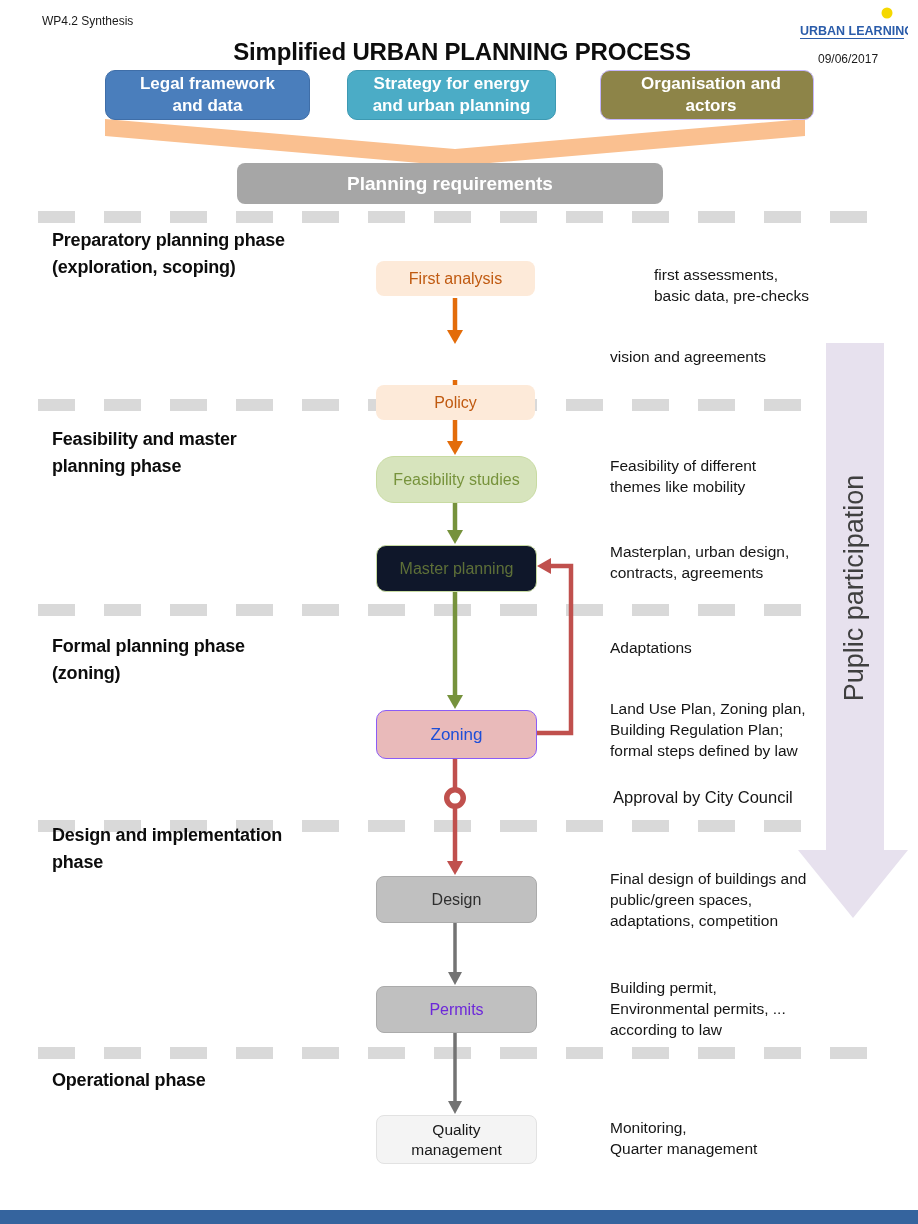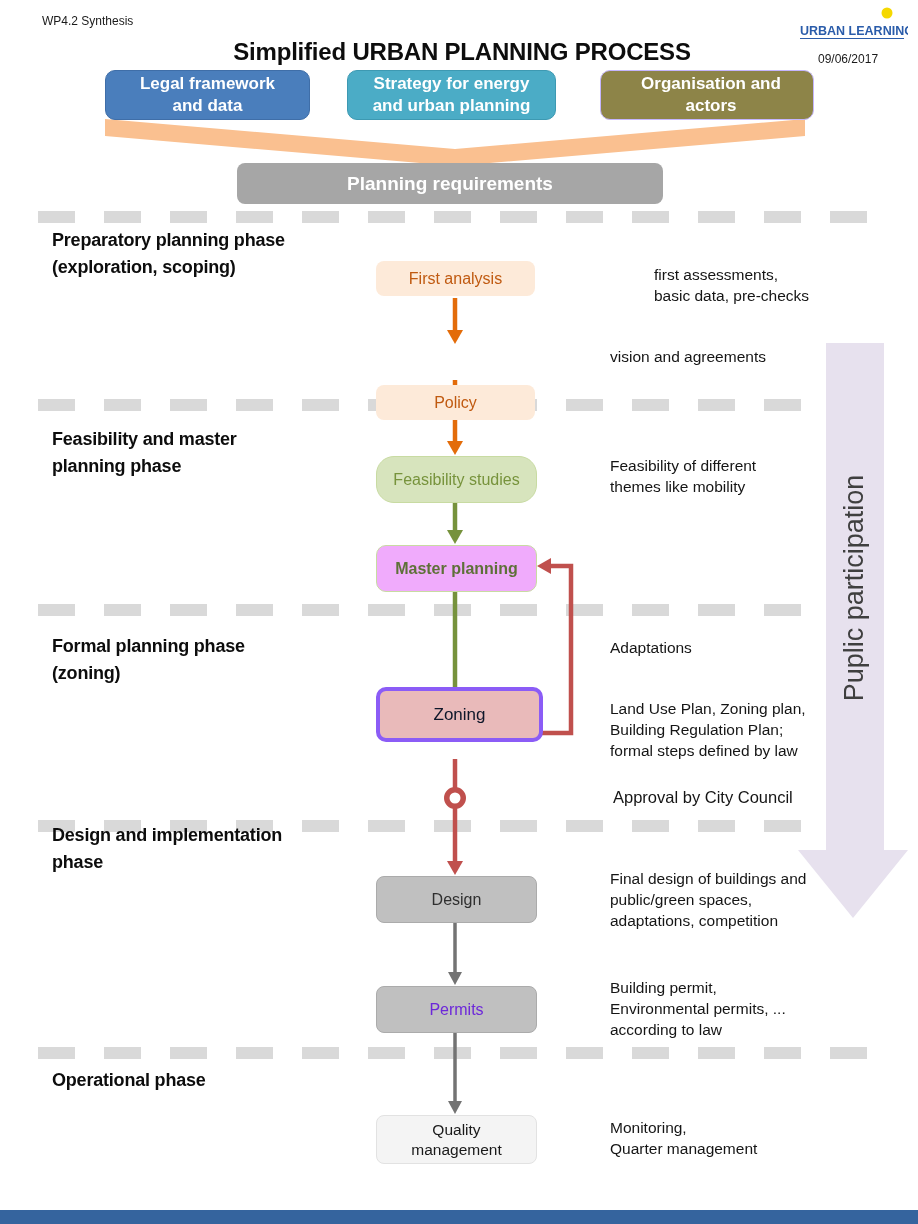--- a/index.html
+++ b/index.html
@@ -29,22 +29,22 @@
   
   .phase{position:absolute;left:52px;font-size:18px;font-weight:bold;color:#0d0d0d;
          line-height:27px;white-space:pre-line;letter-spacing:-0.2px;z-index:2;}
   .phase1{top:227px;} .phase2{top:426px;} .phase3{top:633px;} .phase4{top:822px;} .phase5{top:1067px;}
   
   .step{position:absolute;left:376px;width:159px;display:flex;align-items:center;justify-content:center;
         text-align:center;border-radius:8px;font-size:16px;white-space:pre-line;line-height:20px;z-index:2;}
   .step-first{top:261px;height:35px;background:#fdead9;color:#c05a11;}
   .step-policy{top:344px;height:35px;background:#fdead9;color:#c05a11;margin-top:41px;}
   .step-feas{top:456px;height:45px;background:#d7e4bd;color:#77933c;border:1px solid #c8dba2;border-radius:18px;}
-  .step-master{top:545px;height:45px;background:#f0abfc;color:#5e7038;border:1px solid #c8dba2;border-radius:10px;font-weight:bold;}
-  .step-zoning{top:687px;height:47px;background:#e9baba;color:#0f172a;border:4px solid #8b5cf6;border-radius:10px;font-size:17px;}
+  .step-master{top:545px;height:45px;background:#0f172a;color:#5e7038;border:1px solid #c8dba2;border-radius:10px;}
+  .step-zoning{top:710px;height:47px;background:#e9baba;color:#1d4ed8;border:1px solid #8b5cf6;border-radius:10px;font-size:17px;}
   .step-design{top:876px;height:45px;background:#c0c0c0;color:#2f2f2f;border:1px solid #ababab;}
   .step-permits{top:986px;height:45px;background:#c0c0c0;color:#6d28d9;border:1px solid #ababab;}
   .step-quality{top:1115px;height:47px;background:#f4f4f4;color:#1a1a1a;border:1px solid #e2e2e2;font-size:15.5px;}
   
   .note{position:absolute;left:610px;width:230px;font-size:15.5px;line-height:21px;color:#151515;
         white-space:pre-line;z-index:2;}
   .note1{top:264px;margin-left:44px;} .note2{top:346px;} .note3{top:455px;} .note4{top:541px;}
   .note-adapt{top:637px;} .note5{top:698px;}
   .note-approval{top:787px;left:613px;font-size:16.5px;}
   .note6{top:868px;} .note7{top:977px;} .note8{top:1117px;}
@@ -173,20 +173,22 @@
   <div class="step step-quality">
     <span>Quality
 management</span>
   </div>
 
   <div class="note note1">first assessments,
 basic data, pre-checks</div>
   <div class="note note2">vision and agreements</div>
   <div class="note note3">Feasibility of different
 themes like mobility</div>
+  <div class="note note4">Masterplan, urban design,
+contracts, agreements</div>
   <div class="note note-adapt">Adaptations</div>
   <div class="note note5">Land Use Plan, Zoning plan,
 Building Regulation Plan;
 formal steps defined by law</div>
   <div class="note note-approval">Approval by City Council</div>
   <div class="note note6">Final design of buildings and
 public/green spaces,
 adaptations, competition</div>
   <div class="note note7">Building permit,
 Environmental permits, ...

